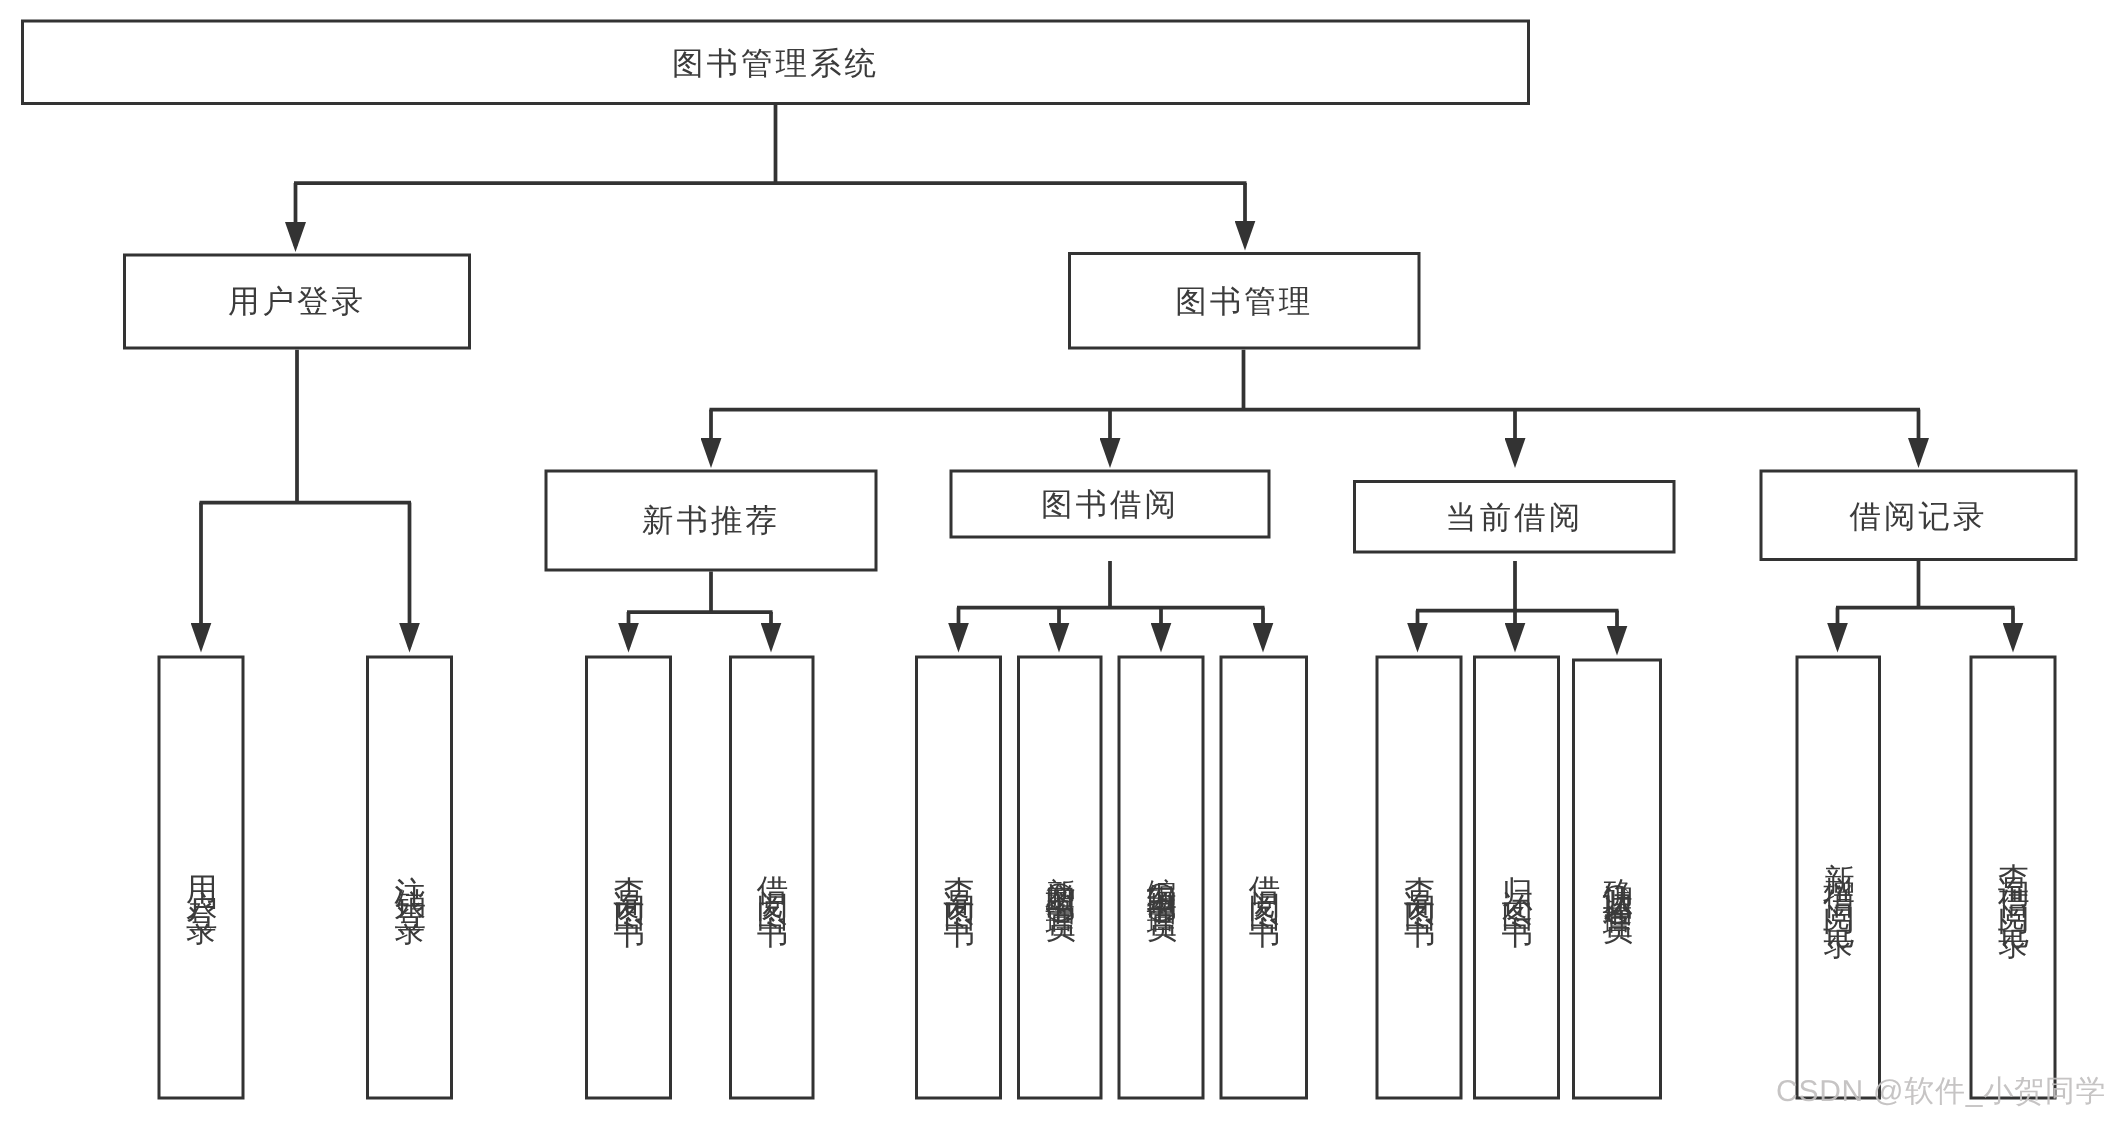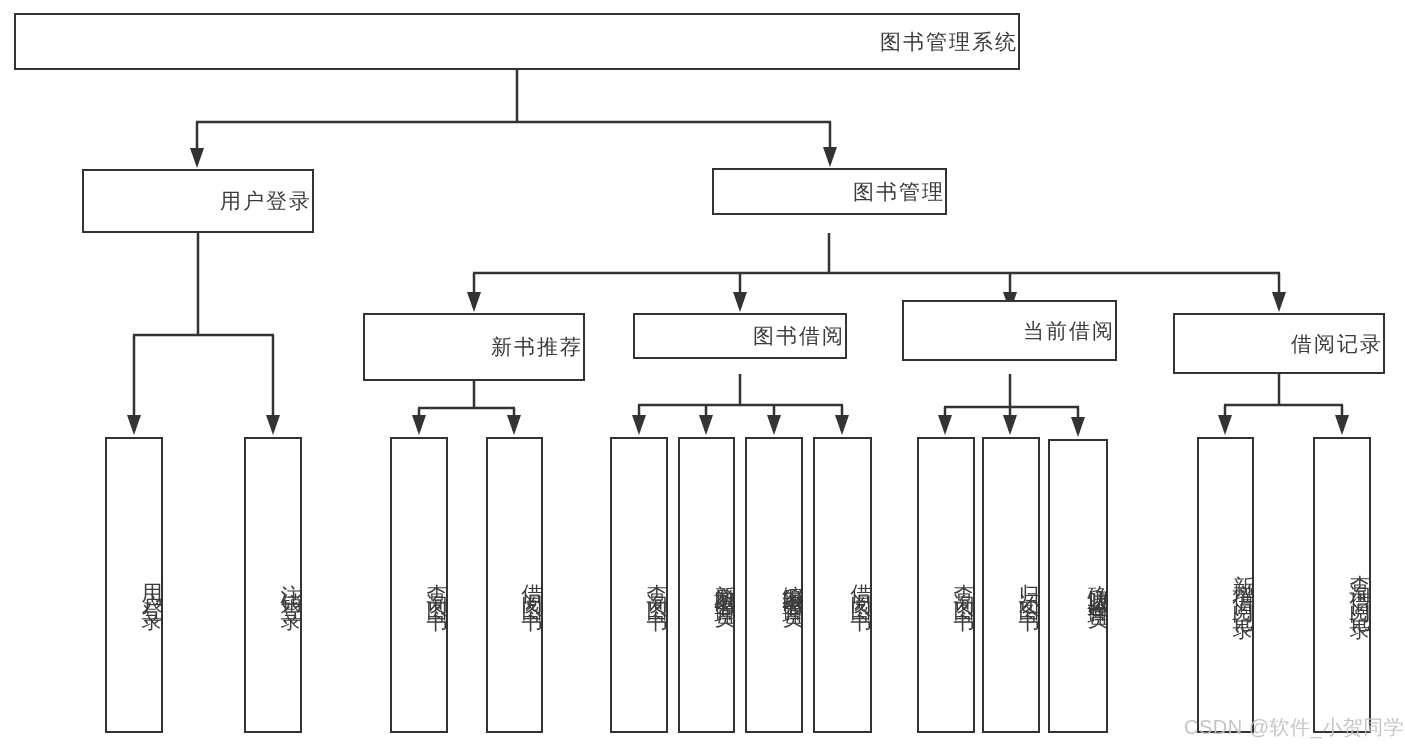--- a/index.html
+++ b/index.html
@@ -31,24 +31,23 @@
     fill: #333333;
     stroke: none;
   }
   .node {
     position: absolute;
     box-sizing: border-box;
     border: 2.5px solid #333333;
     background: #ffffff;
     display: flex;
     align-items: center;
-    justify-content: flex-end;
+    justify-content: center;
     color: #3b3b3b;
     z-index: 1;
-    font-family: Liberation Mono, monospace;
   }
   .node.horizontal span {
     font-size: 21px;
     letter-spacing: 2px;
     white-space: nowrap;
   }
   .node.vertical span {
     writing-mode: vertical-rl;
     text-orientation: mixed;
     font-size: 21px;
@@ -120,30 +119,30 @@
         <polyline points="1342,405 1342,431" marker-end="url(#arrowhead)"></polyline>
       </g>
   </svg>
   <div>
       <div class="node horizontal" style="left: 14px; top: 13px; width: 1006px; height: 57px;">
         <span>图书管理系统</span>
       </div>
       <div class="node horizontal" style="left: 82px; top: 169px; width: 232px; height: 64px;">
         <span>用户登录</span>
       </div>
-      <div class="node horizontal" style="left: 712px; top: 168px; width: 235px; height: 47px;">
+      <div class="node horizontal" style="left: 712px; top: 168px; width: 235px; height: 65px;">
         <span>图书管理</span>
       </div>
       <div class="node horizontal" style="left: 363px; top: 313px; width: 222px; height: 68px;">
         <span>新书推荐</span>
       </div>
       <div class="node horizontal" style="left: 633px; top: 313px; width: 214px; height: 46px;">
         <span>图书借阅</span>
       </div>
-      <div class="node horizontal" style="left: 902px; top: 300px; width: 215px; height: 61px;">
+      <div class="node horizontal" style="left: 902px; top: 320px; width: 215px; height: 49px;">
         <span>当前借阅</span>
       </div>
       <div class="node horizontal" style="left: 1173px; top: 313px; width: 212px; height: 61px;">
         <span>借阅记录</span>
       </div>
       <div class="node vertical" style="left: 105px; top: 437px; width: 58px; height: 296px;">
         <span>用户登录</span>
       </div>
       <div class="node vertical" style="left: 244px; top: 437px; width: 58px; height: 296px;">
         <span>注销登录</span>

